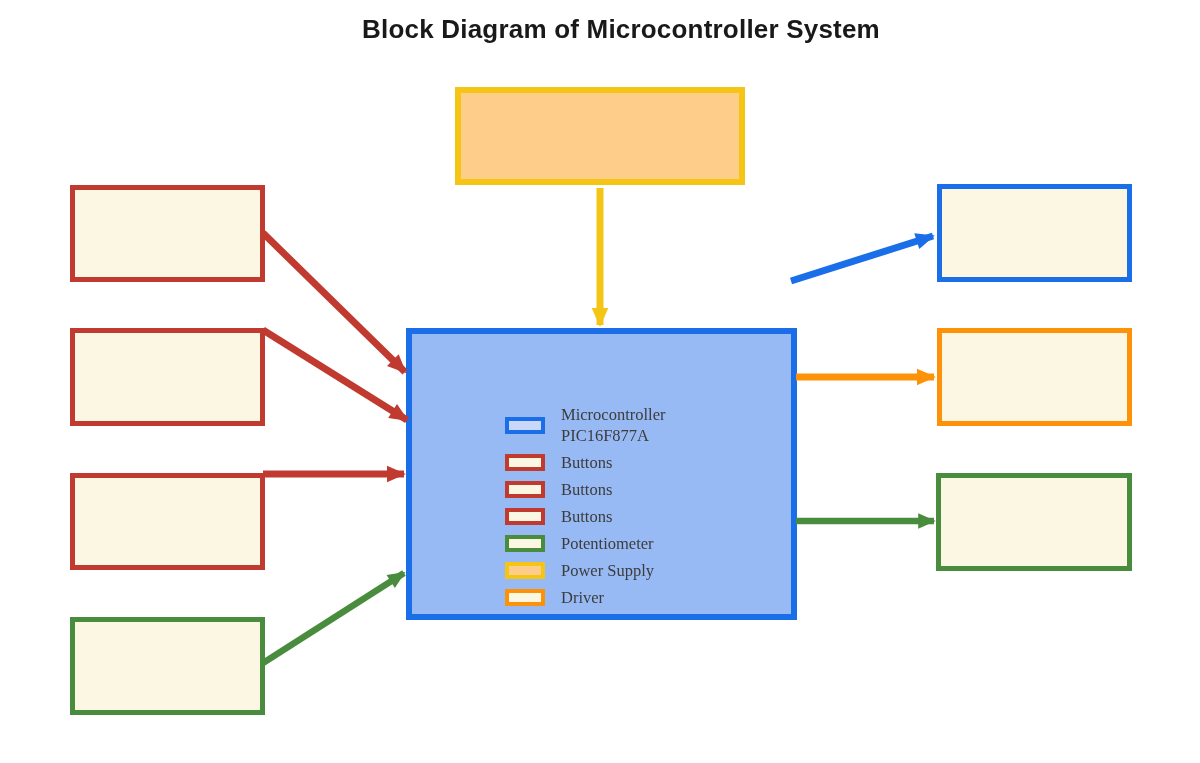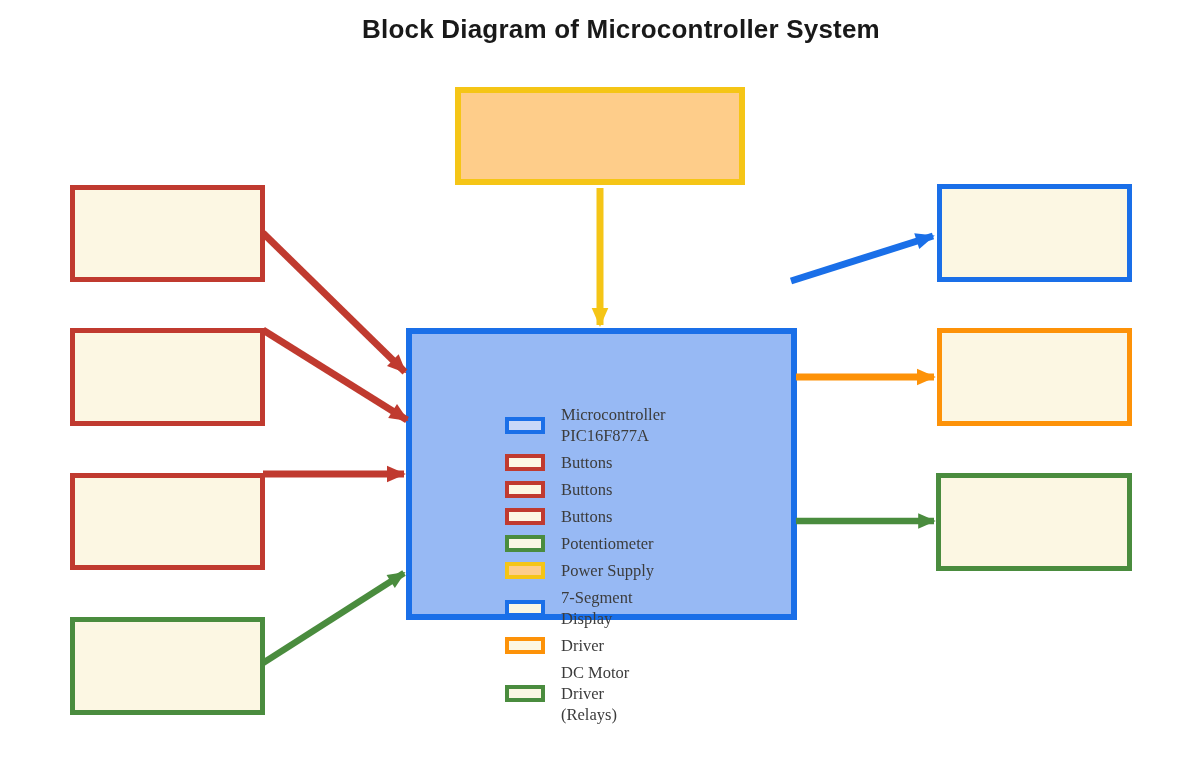--- a/index.html
+++ b/index.html
@@ -125,28 +125,17 @@
       </div>
       <div class="legend-row">
         <span class="legend-swatch" style="border-color: rgb(74, 140, 62); background: rgb(252, 247, 227);"></span>
         <span class="legend-label">Potentiometer</span>
       </div>
       <div class="legend-row">
         <span class="legend-swatch" style="border-color: rgb(245, 197, 22); background: rgb(254, 205, 138);"></span>
         <span class="legend-label">Power Supply</span>
       </div>
       <div class="legend-row">
-        <span class="legend-swatch" style="border-color: rgb(26, 111, 232); background: rgb(252, 247, 227);"></span>
-        <span class="legend-label">7-Segment
-Display</span>
-      </div>
-      <div class="legend-row">
         <span class="legend-swatch" style="border-color: rgb(253, 146, 8); background: rgb(252, 247, 227);"></span>
         <span class="legend-label">Driver</span>
-      </div>
-      <div class="legend-row">
-        <span class="legend-swatch" style="border-color: rgb(74, 140, 62); background: rgb(252, 247, 227);"></span>
-        <span class="legend-label">DC Motor
-Driver
-(Relays)</span>
       </div>
     </div>
 </div>
 
 </body></html>

